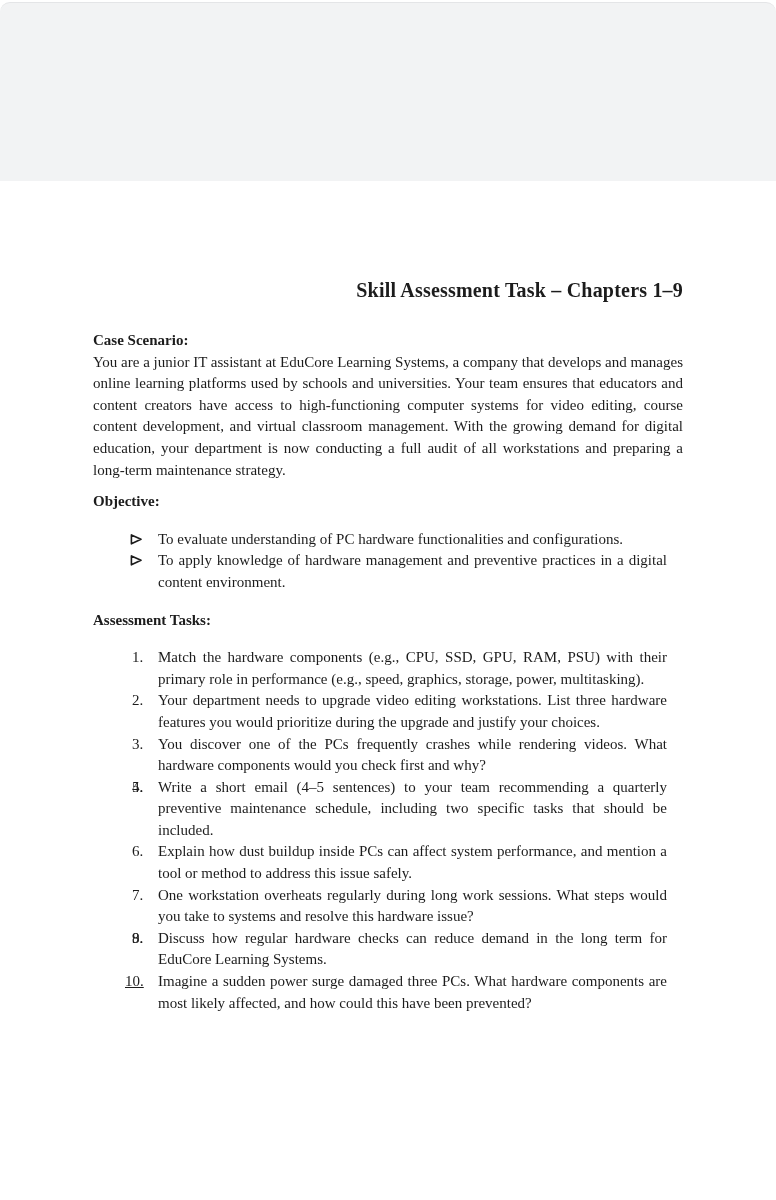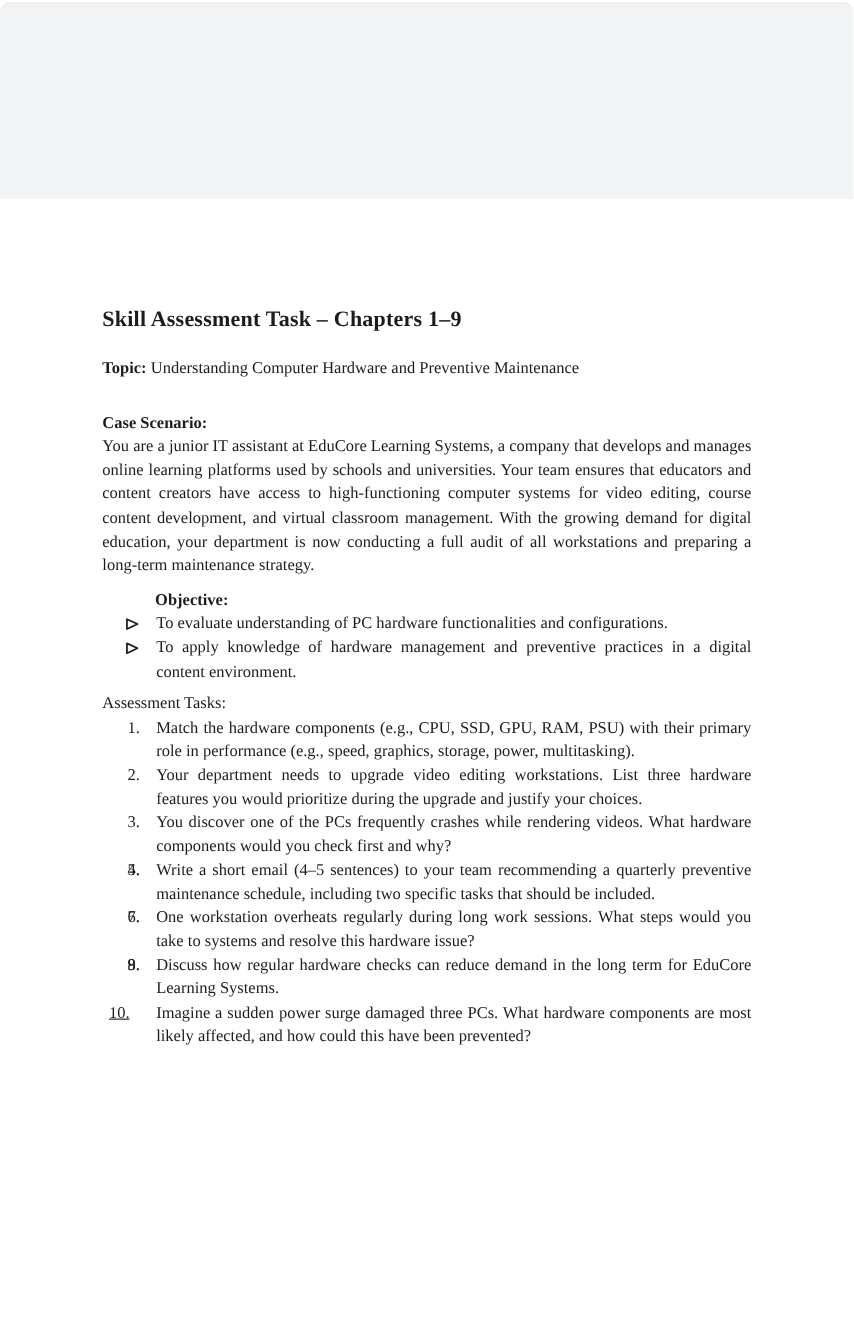--- a/index.html
+++ b/index.html
@@ -21,61 +21,60 @@
   .doc {
     padding: 0 93px;
     font-size: 15px;
     line-height: 21.6px;
   }
   .title {
     margin-top: 97px;
     font-size: 20px;
     line-height: 24px;
     font-weight: bold;
-    text-align: left;
+    text-align: right;
     letter-spacing: 0.2px;
   }
   .topic-line { margin-top: 23px; }
   .bold { font-weight: bold; }
   .case-heading { margin-top: 28px; font-weight: bold; }
   .case-para { text-align: justify; }
-  .obj-heading { margin-top: 10px; font-weight: bold; margin-left: 48px; }
-  .tasks-heading { margin-top: 8px; font-weight: normal; }
+  .obj-heading { margin-top: 10px; font-weight: bold; }
+  .tasks-heading { margin-top: 8px; font-weight: bold; }
   ul.obj-list, ol.task-list {
     list-style: none;
-    margin: 0; padding: 0;
+    margin: 16px; padding: 0;
   }
   ul.obj-list li, ol.task-list li {
     position: relative;
     padding-left: 49px;
     text-align: justify;
   }
   .arrow-icon {
     position: absolute;
     left: 21px; top: 4px;
     width: 13px; height: 13px;
   }
   .num {
     position: absolute;
     left: 23px; top: 0;
     text-align: left;
     white-space: nowrap;
   }
-  .num-wide { left: 6px; text-decoration: underline; }
+  .num-wide { left: 16px; text-decoration: underline; }
 </style>
 </head>
 <body>
 
 <div class="letterbox"></div>
 
 <div class="doc">
 
   <div class="title">Skill Assessment Task – Chapters 1–9</div>
 
-  <div class="topic-line"><span class="bold">Topic:</span><span> Understanding Computer Hardware and Preventive Maintenance</span></div>
 
   <div class="case-heading">Case Scenario:</div>
   <div class="case-para">You are a junior IT assistant at EduCore Learning Systems, a company that develops and manages online learning platforms used by schools and universities. Your team ensures that educators and content creators have access to high-functioning computer systems for video editing, course content development, and virtual classroom management. With the growing demand for digital education, your department is now conducting a full audit of all workstations and preparing a long-term maintenance strategy.</div>
 
   <div class="obj-heading">Objective:</div>
   <ul class="obj-list">
     <li>
       <svg class="arrow-icon" viewBox="0 0 13 13">
           <path d="M1.4 1.9 L11 6.3 L1.4 10.8 Z" fill="none" stroke="#1c1c1c" stroke-width="1.6" stroke-linejoin="round"></path>
         </svg>
@@ -105,20 +104,21 @@
     </li>
     <li>
       <span class="num">4.</span>
     </li>
     <li>
       <span class="num">5.</span>
       <span>Write a short email (4–5 sentences) to your team recommending a quarterly preventive maintenance schedule, including two specific tasks that should be included.</span>
     </li>
     <li>
       <span class="num">6.</span>
+      <span>Explain how dust buildup inside PCs can affect system performance, and mention a tool or method to address this issue safely.</span>
     </li>
     <li>
       <span class="num">7.</span>
       <span>One workstation overheats regularly during long work sessions. What steps would you take to systems and resolve this hardware issue?</span>
     </li>
     <li>
       <span class="num">8.</span>
     </li>
     <li>
       <span class="num">9.</span>

